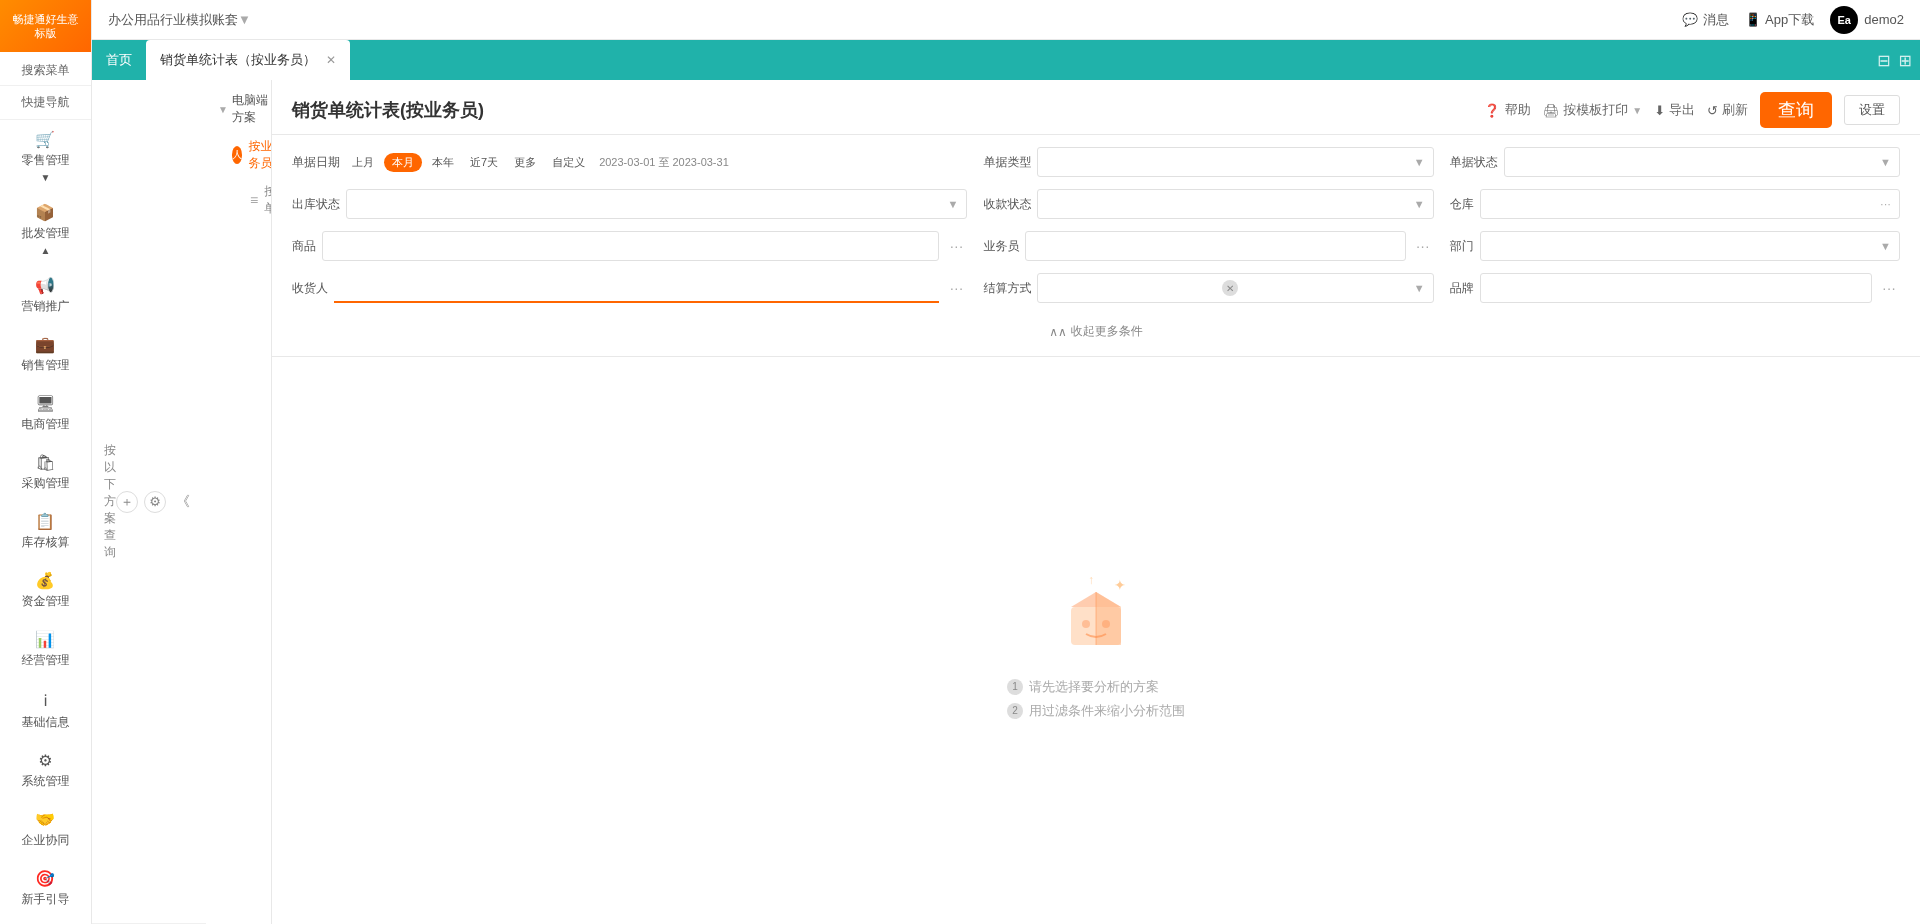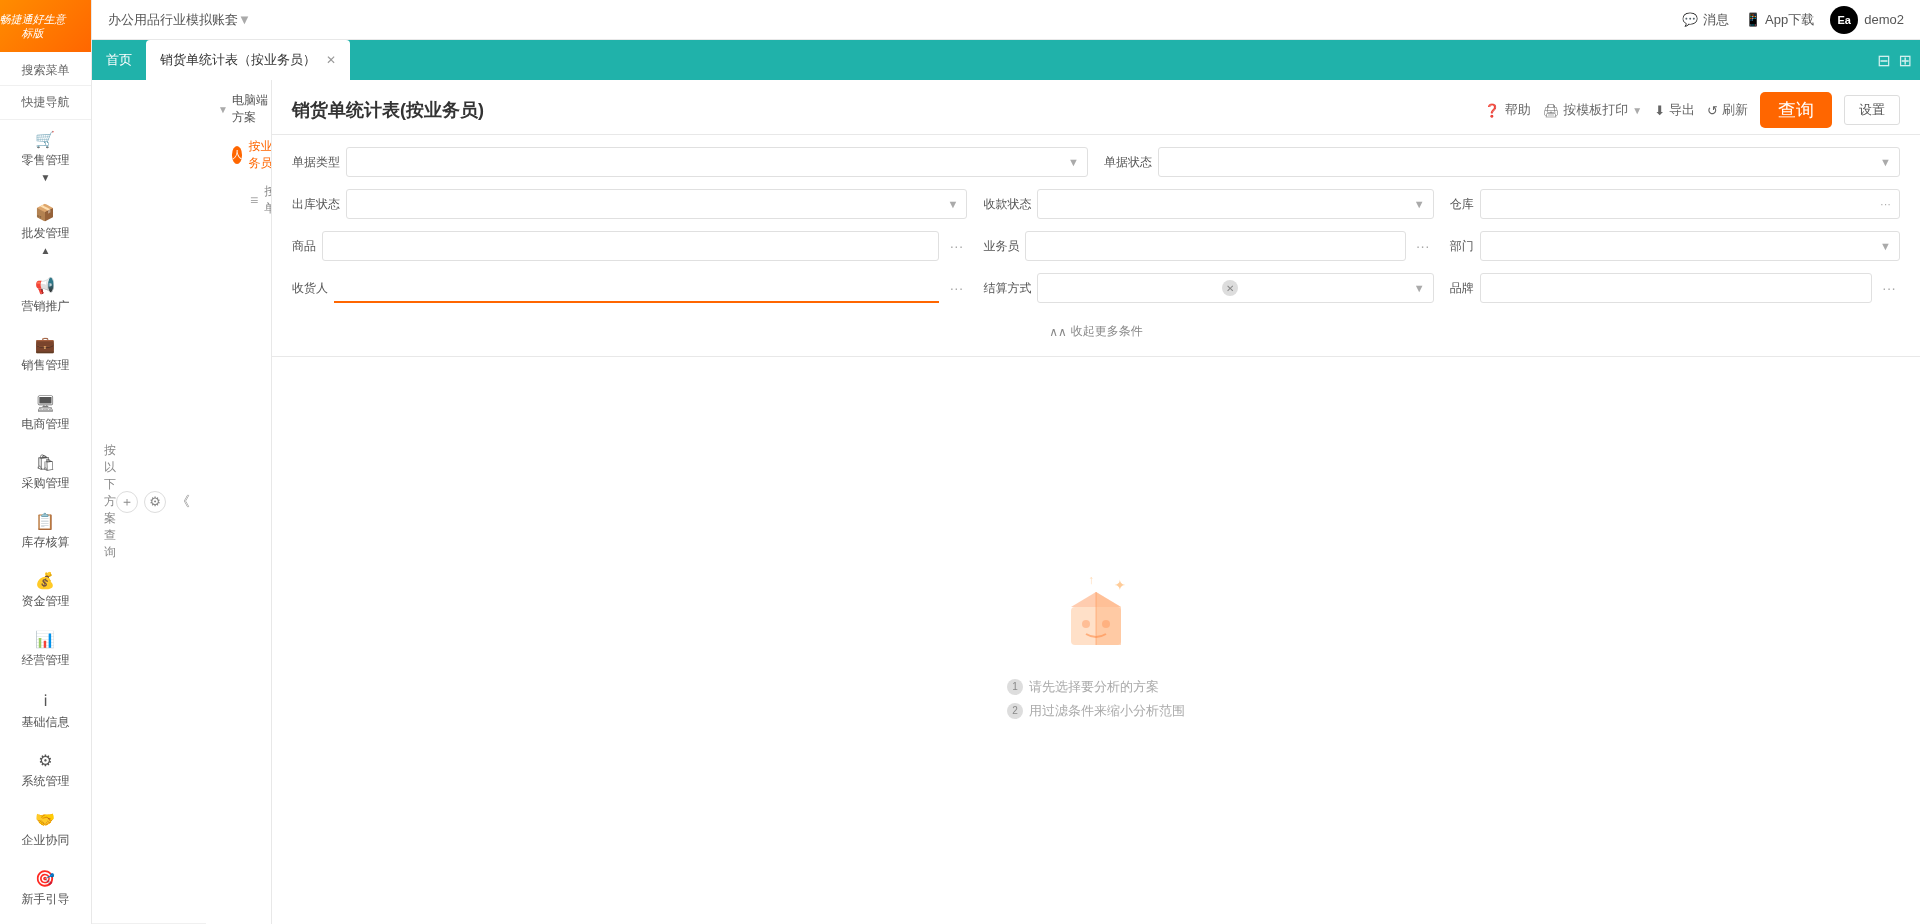--- a/index.html
+++ b/index.html
@@ -15,22 +15,22 @@
       border-right: 1px solid #e8e8e8;
       flex-shrink: 0;
       overflow-y: auto;
     }
     .sidebar-logo {
       width: 92px;
       height: 52px;
       background: linear-gradient(135deg, #ff8c00, #ff6600);
       display: flex;
       align-items: center;
+      justify-content: center;
       flex-shrink: 0;
-      font-style: italic;
     }
     .sidebar-logo-text {
       color: #fff;
       font-size: 11px;
       text-align: center;
       line-height: 1.3;
     }
     .sidebar-search {
       padding: 10px 8px 6px;
       width: 100%;
@@ -565,20 +565,32 @@
             <span>刷新</span>
           </div>
           <button class="btn-query">查询</button>
           <button class="btn-settings">设置</button>
         </div>
       </div>
 
       <div class="filter-form">
 
         <div class="filter-row">
+          <div class="filter-field" style="flex:1.5;">
+            <span class="field-label">单据日期</span>
+            <div class="date-options">
+              <span class="date-btn">上月</span>
+              <span class="date-btn active">本月</span>
+              <span class="date-btn">本年</span>
+              <span class="date-btn">近7天</span>
+              <span class="date-btn">更多</span>
+              <span class="date-btn">自定义</span>
+              <span class="date-range">2023-03-01 至 2023-03-31</span>
+            </div>
+          </div>
           <div class="filter-field">
             <span class="field-label">单据类型</span>
             <div class="field-select">
               <span></span>
               <span class="select-arrow">▼</span>
             </div>
           </div>
           <div class="filter-field">
             <span class="field-label">单据状态</span>
             <div class="field-select">

